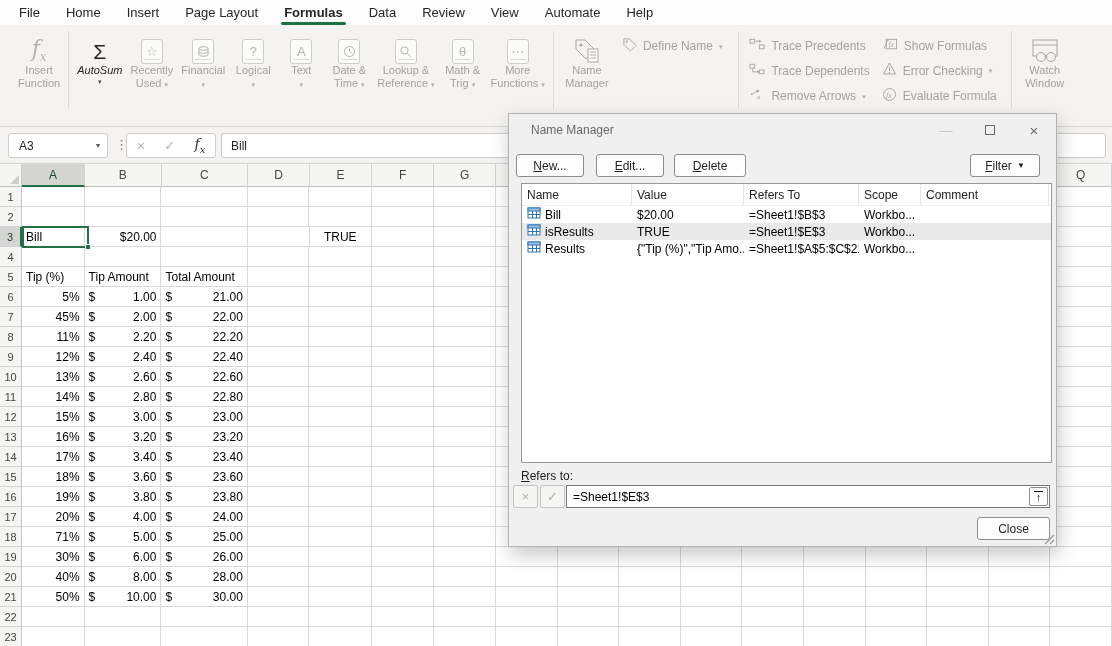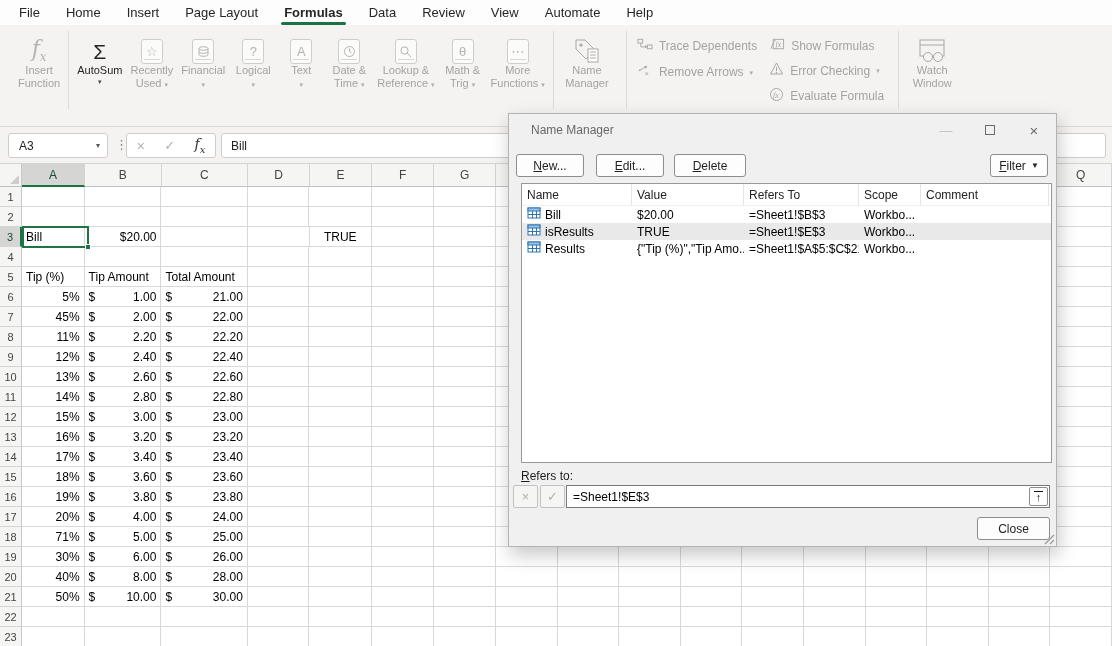--- a/index.html
+++ b/index.html
@@ -12,21 +12,21 @@
   .mtab.active { font-weight:bold; }
   .mtab.active::after { content:""; position:absolute; left:10px; right:10px; bottom:0; height:3px; background:#1a7340; border-radius:2px; }
 
   
   #ribbon { position:absolute; left:0; top:25px; width:1112px; height:102px; background:#f4f3f2; border-bottom:1px solid #d8d8d8; overflow:hidden; }
   #ribbon-row { position:absolute; left:0; top:4px; height:80px; display:flex; align-items:stretch; padding-left:14px; }
   .vsep { width:1px; background:#dcdcdc; margin:2px 4px 0 4px; }
   .bigbtn { display:flex; flex-direction:column; align-items:center; padding:3px 4px 0; min-width:48px; }
   .bigbtn .bicon { height:32px; display:flex; align-items:flex-end; justify-content:center; }
   .blabel { font-size:11px; line-height:13px; color:#a5a3a1; text-align:center; white-space:nowrap; }
-  .bigbtn.enabled .blabel { color:#252423; }
+  .bigbtn.enabled .blabel { color:#252423;font-style:italic; }
   .chev { font-size:7px; color:#b0aeac; line-height:9px; }
   .enabled .chev { color:#444; }
   .libicon { width:22px; height:25px; border:1px solid #cfcdcb; border-radius:3px; background:#fbfbfa; color:#b5b3b1; display:flex; align-items:center; justify-content:center; font-size:13px; position:relative; }
   .libicon::after { content:""; position:absolute; left:2px; right:2px; bottom:3px; border-top:1px solid #d8d6d4; }
   .fxbig { font-family:"DejaVu Serif","Liberation Serif",serif; font-style:italic; font-size:22px; color:#b5b3b1; }
   .sigma { font-size:21px; color:#252423; line-height:24px; }
   .rowcol { display:flex; flex-direction:column; justify-content:flex-start; padding-top:4px; }
   .row-btn { display:flex; align-items:center; gap:6px; height:26px; font-size:12px; color:#a5a3a1; padding:0 6px; white-space:nowrap; }
   .row-btn.enabled { color:#1f1e1d; }
   .row-btn svg { flex:0 0 auto; }
@@ -70,21 +70,21 @@
   #dlg-title .t { margin-left:22px; font-size:12px; color:#6a6867; }
   .winbtns { margin-left:auto; display:flex; align-items:center; height:100%; }
   .winbtn { width:44px; height:100%; display:flex; align-items:center; justify-content:center; color:#6d6b69; font-size:13px; }
   .winbtn .sq { width:10px; height:10px; border:1px solid #6d6b69; }
   .winbtn.dim { color:#c2c0be; }
   .dbtn { position:absolute; height:23px; background:#fdfdfd; border:1px solid #8f8d8b; border-radius:3px; font-size:12px; font-family:inherit; color:#1f1e1d; display:flex; align-items:center; justify-content:center; cursor:default; }
   .u { text-decoration:underline; }
   #btn-new { left:7px; top:40px; width:68px; }
   #btn-edit { left:87px; top:40px; width:68px; }
   #btn-delete { left:165px; top:40px; width:72px; }
-  #btn-filter { right:8px; top:40px; width:58px; gap:5px; }
+  #btn-filter { right:16px; top:40px; width:70px; gap:5px; }
   #btn-filter .fchev { font-size:8px; color:#222; }
   #nm-list { position:absolute; left:12px; top:69px; width:531px; height:280px; background:#fff; border:1px solid #9a9896; overflow:hidden; }
   #nm-head { display:flex; height:22px; border-bottom:1px solid #f0f0f0; }
   .nm-hc { font-size:12px; color:#222; display:flex; align-items:center; padding-left:5px; border-right:1px solid #e4e4e4; }
   .nm-row { display:flex; height:17px; align-items:center; }
   .nm-row.sel { background:#e9e9e9; }
   .nm-c { font-size:12px; color:#000; display:flex; align-items:center; padding-left:5px; overflow:hidden; white-space:nowrap; }
   .nm-c svg { margin-right:4px; flex:0 0 auto; }
   #refers-label { position:absolute; left:12px; top:355px; font-size:12px; color:#1f1e1d; }
   .smbtn { position:absolute; top:371px; width:25px; height:23px; background:#f5f5f4; border:1px solid #c4c2c0; border-radius:2px; display:flex; align-items:center; justify-content:center; color:#b0aeac; font-size:13px; }
@@ -210,23 +210,40 @@
             <path d="M3 3h9l10 10-9 9-10-10z" stroke="#a9a7a5" fill="none"></path>
             <circle cx="8" cy="8" r="1.6" fill="#a9a7a5"></circle>
             <rect x="15" y="12" width="10" height="13" stroke="#a9a7a5" fill="#fff"></rect>
             <path d="M17 15h6M17 18h6M17 21h6" stroke="#a9a7a5"></path>
           </svg>
         </div>
       <div class="blabel">Name</div>
       <div class="blabel">Manager</div>
     </div>
     <div class="rowcol" id="defined-names-col">
+        <div class="row-btn">
+          <span class="ricon"><svg width="15" height="15" viewBox="0 0 16 16">
+              <path d="M2 2h6l7 7-6 6-7-7z" stroke="currentColor" fill="none"></path>
+              <circle cx="5" cy="5" r="1.2" fill="currentColor"></circle>
+            </svg></span>
+          <span>Define Name</span>
+          <span class="chev">▾</span>
+        </div>
       </div>
     <div class="vsep" style="margin-left:10px"></div>
     <div class="rowcol" id="audit-col1">
+        <div class="row-btn">
+          <span class="ricon"><svg width="16" height="13" viewBox="0 0 17 13">
+              <rect x="1" y="1" width="5" height="4" stroke="currentColor" fill="none"></rect>
+              <path d="M6 3h7" stroke="currentColor"></path>
+              <path d="M13 3l-2.5-1.6v3.2z" fill="currentColor"></path>
+              <rect x="11" y="7" width="5" height="4" stroke="currentColor" fill="none"></rect>
+            </svg></span>
+          <span>Trace Precedents</span>
+        </div>
         <div class="row-btn">
           <span class="ricon"><svg width="16" height="13" viewBox="0 0 17 13">
               <rect x="1" y="1" width="5" height="4" stroke="currentColor" fill="none"></rect>
               <path d="M4 5v4h7" stroke="currentColor" fill="none"></path>
               <path d="M11 9l-2.5-1.6v3.2z" fill="currentColor"></path>
               <rect x="11" y="7" width="5" height="4" stroke="currentColor" fill="none"></rect>
             </svg></span>
           <span>Trace Dependents</span>
         </div>
         <div class="row-btn">

